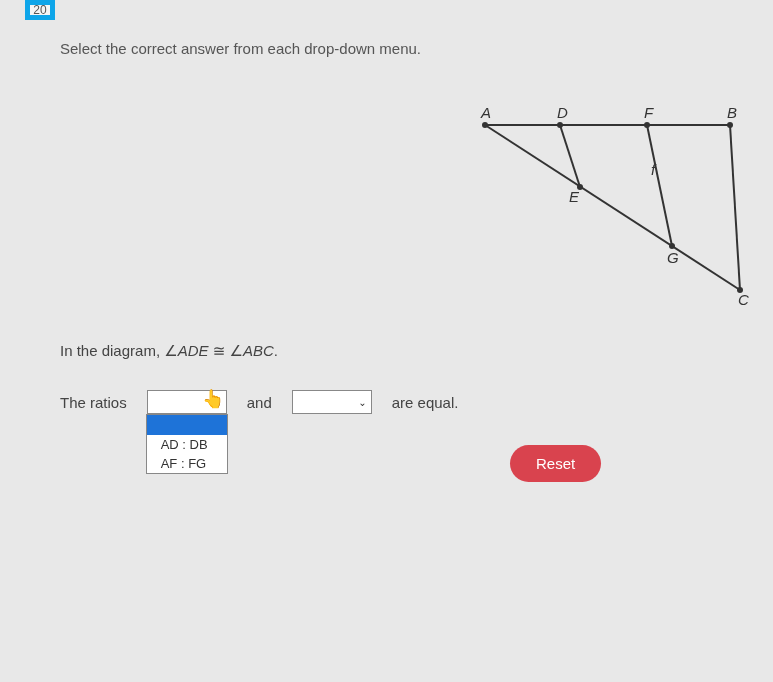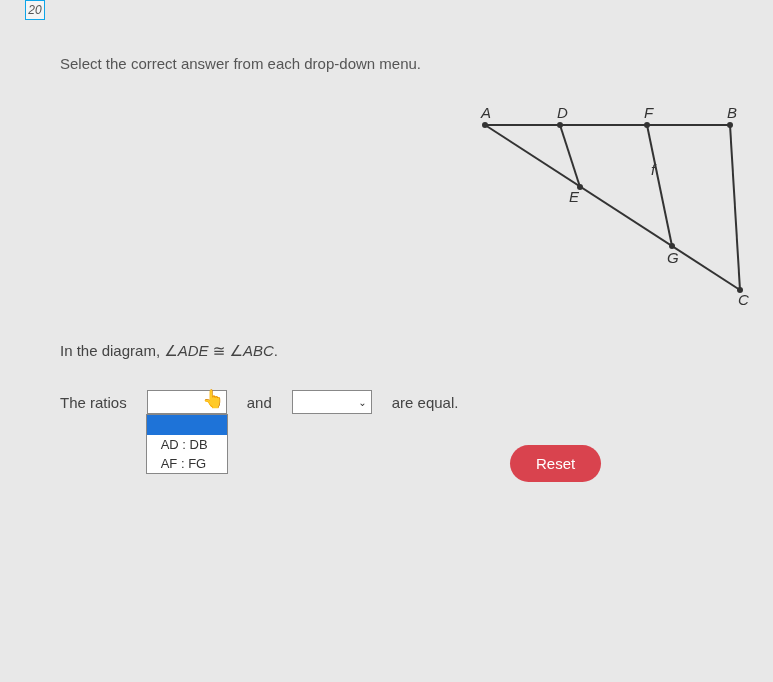--- a/index.html
+++ b/index.html
@@ -12,34 +12,33 @@
       background: #e8e8e8;
       width: 773px;
       height: 682px;
       position: relative;
       overflow: hidden;
     }
     .page-number {
       position: absolute;
       top: 0px;
       left: 25px;
-      width: 20px;
+      width: 30px;
       height: 20px;
-      border: 1px solid #0ea5e9;
+      border: 5px solid #0ea5e9;
       background: #f5f5f5;
       display: flex;
       align-items: center;
       justify-content: center;
       font-size: 12px;
       color: #555;
-      font-style: italic;
     }
     .instruction {
       position: absolute;
-      top: 55px;
+      top: 40px;
       left: 60px;
       color: #555;
       font-size: 15px;
     }
     .diagram {
       position: absolute;
       top: 105px;
       left: 475px;
       width: 280px;
       height: 200px;

